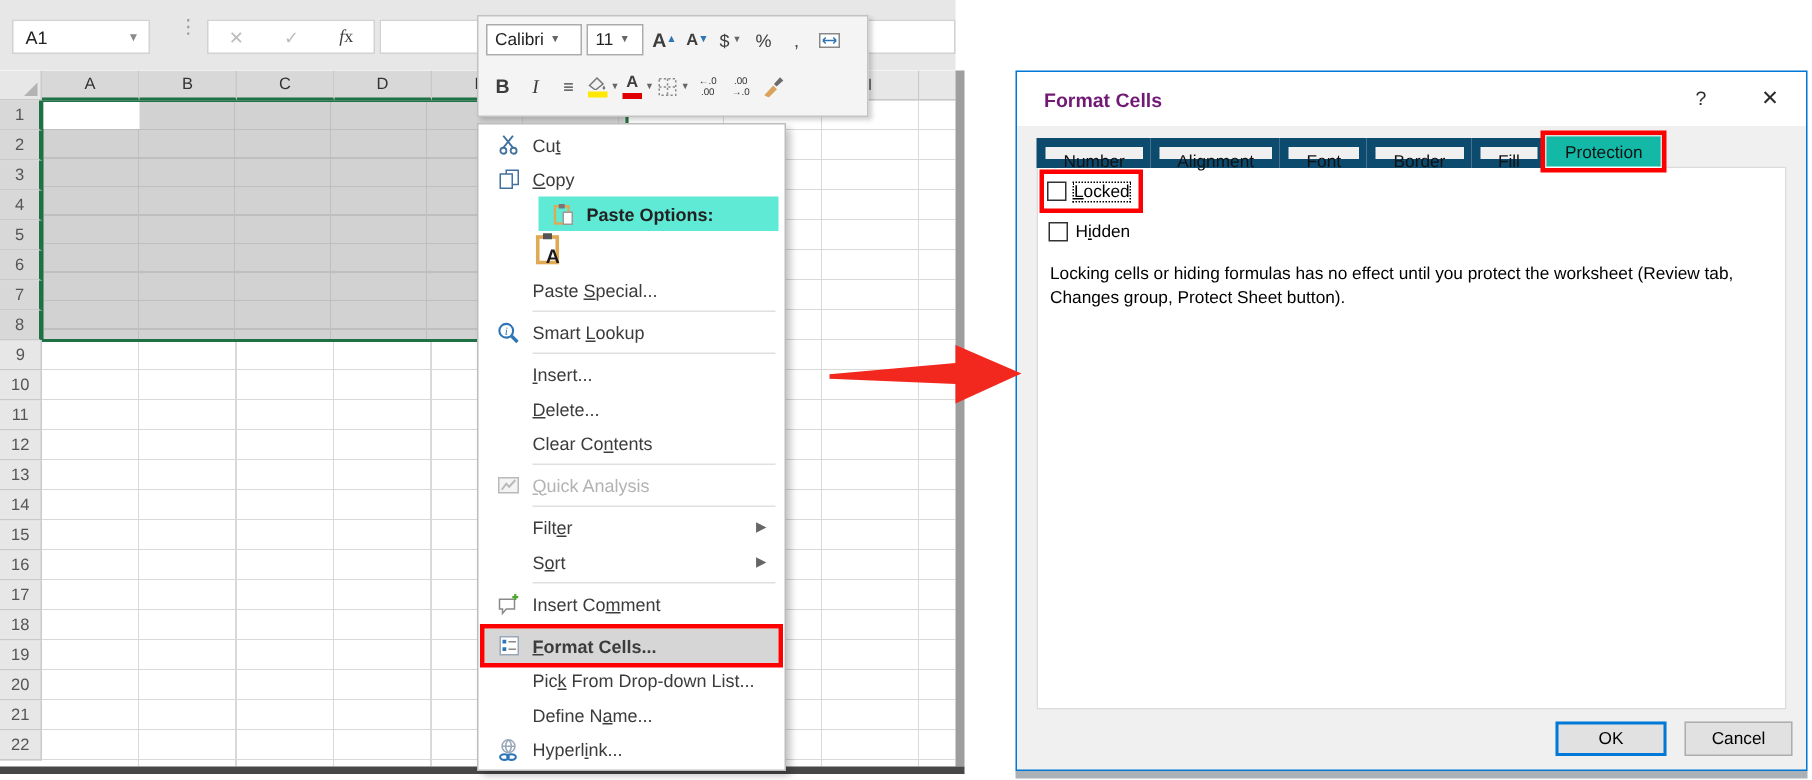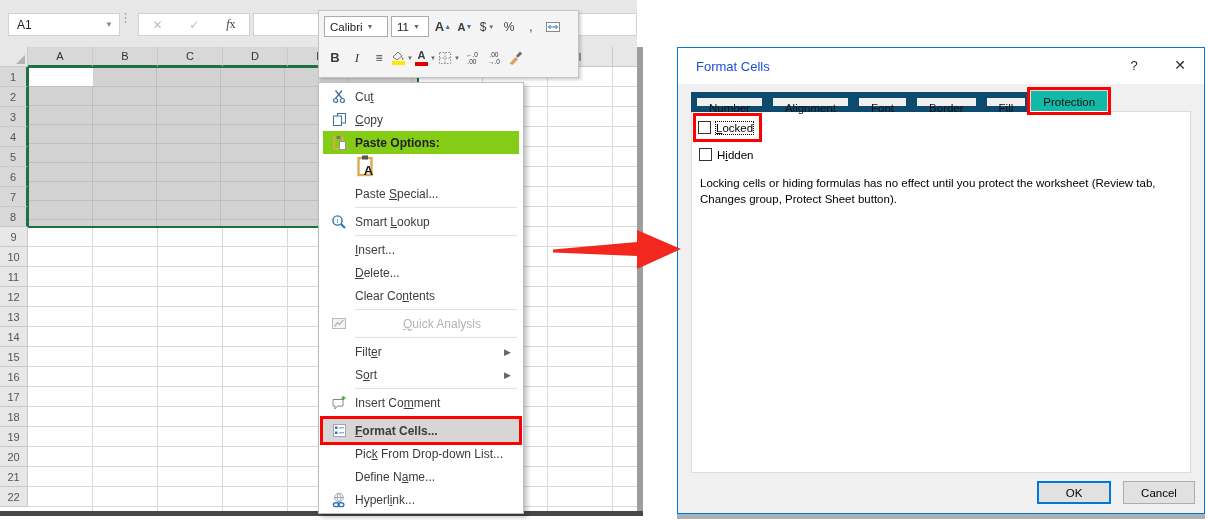--- a/index.html
+++ b/index.html
@@ -1,20 +1,20 @@
 <!DOCTYPE html>
 <html><head>
 <meta charset="utf-8">
 <style>
   html,body{margin:0;padding:0;background:#fff;}
   #root{position:relative;width:1208px;height:520px;background:#fff;overflow:hidden;
         font-family:"Liberation Sans","DejaVu Sans",sans-serif;}
   
   .topbar{position:absolute;left:0;top:0;width:637px;height:47px;background:#e7e7e7;}
-  .namebox{position:absolute;left:8px;top:13px;width:112px;height:23px;background:#fff;
+  .namebox{position:absolute;left:8px;top:13px;width:92px;height:23px;background:#fff;
            border:1px solid #d2d2d2;display:flex;align-items:center;font-size:12px;color:#222;
            padding-left:8px;box-sizing:border-box;}
   .namebox .arr{margin-left:auto;padding-right:6px;color:#8a8a8a;font-size:8px;}
   .vdots{position:absolute;left:119px;top:14px;color:#9a9a9a;font-size:13px;line-height:7px;text-align:center;width:8px;}
   .fbx{position:absolute;left:138px;top:13px;width:112px;height:23px;background:#fff;border:1px solid #d2d2d2;
        display:flex;align-items:center;justify-content:space-around;box-sizing:border-box;}
   .fbx .gray{color:#bdbdbd;font-size:12px;}
   .fbx .fx{color:#3d3d3d;font-size:12px;font-family:"Liberation Serif",serif;}
   .finput{position:absolute;left:253px;top:13px;width:384px;height:23px;background:#fff;border:1px solid #d2d2d2;box-sizing:border-box;}
   
@@ -55,33 +55,33 @@
   .bold-b{font-weight:bold;font-size:13px;} .ital-i{font-style:italic;font-family:"Liberation Serif",serif;font-size:13px;}
   .stacktxt{display:flex;flex-direction:column;font-size:6.5px;line-height:7px;color:#333;align-items:center;}
   .colorbar{display:flex;flex-direction:column;align-items:center;line-height:11px;}
   .colorbar .bar{width:13px;height:4px;margin-top:1px;}
   
   .cmenu{position:absolute;left:318px;top:82px;width:206px;background:#fff;border:1px solid #bdbdbd;
          box-shadow:3px 3px 5px rgba(0,0,0,.25);z-index:6;padding:2px 4px;box-sizing:border-box;}
   .mi{display:flex;align-items:center;height:23px;font-size:12px;color:#3c3c3c;position:relative;}
   .mi .ico{width:32px;display:flex;justify-content:center;align-items:center;flex:none;}
   .mi .lbl{white-space:nowrap;}
-  .mi.band{background:#84cc16;}
+  .mi.band{background:#5eead4;margin-left:36px;}
   .mi.band .lbl{font-weight:bold;color:#222;}
-  .mi.disabled{color:#b3b3b3;gap:48px;}
+  .mi.disabled{color:#b3b3b3;}
   .mi.hl{background:#d6d6d6;outline:3px solid #fe0000;z-index:2;font-weight:bold;}
   .mi .sub{position:absolute;right:8px;color:#666;font-size:9px;}
   .msep{height:1px;background:#e0e0e0;margin:2px 2px 2px 32px;}
   .pchoice{display:flex;align-items:center;height:28px;padding-left:33px;}
   
   .arrowwrap{position:absolute;left:545px;top:222px;z-index:4;}
   
   .dialog{position:absolute;left:677px;top:47px;width:528px;height:467px;background:#f0f0f0;
           border:1px solid #0078d7;box-sizing:border-box;z-index:3;}
-  .dtitle{height:36px;background:#fff;display:flex;align-items:center;padding-left:18px;font-size:13px;color:#1d4ed8;}
+  .dtitle{height:36px;background:#fff;display:flex;align-items:center;padding-left:18px;font-size:13px;color:#701a75;font-weight:bold;}
   .dhelp{position:absolute;top:10px;right:62px;font-size:13px;color:#2b2b2b;width:16px;text-align:center;}
   .dclose{position:absolute;top:9px;right:16px;font-size:14px;color:#2b2b2b;width:16px;text-align:center;}
   .dtabs{position:absolute;left:13px;top:42px;display:flex;align-items:flex-end;height:22px;z-index:2;}
   .dtab{background:#f0f0f0;border:6px solid #0c4a6e;height:20px;line-height:20px;padding:0 12px;font-size:11.5px;
         color:#111;box-sizing:border-box;margin-right:-1px;}
   .dtab.active{background:#14b8a6;border:1px solid #dcdcdc;border-bottom:1px solid #fff;height:22px;line-height:22px;
         outline:3px solid #fe0000;z-index:3;position:relative;}
   .dpanel{position:absolute;left:13px;top:63px;width:500px;height:362px;background:#fff;border:1px solid #dcdcdc;box-sizing:border-box;}
   .chkrow{display:flex;align-items:center;margin:7px 0 0 7px;height:17px;}
   .chkbox{width:13px;height:13px;background:#fff;border:1px solid #333;box-sizing:border-box;margin-right:5px;flex:none;}

